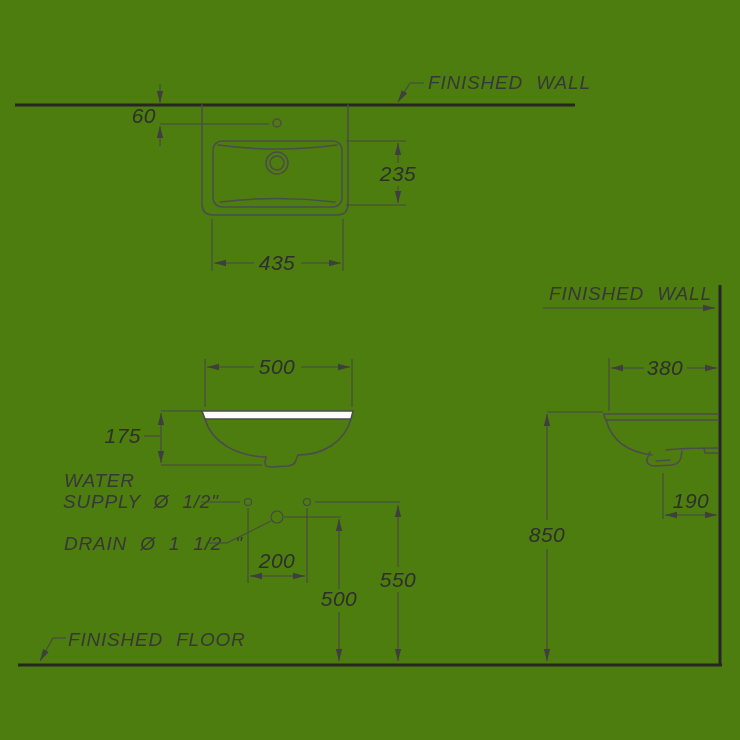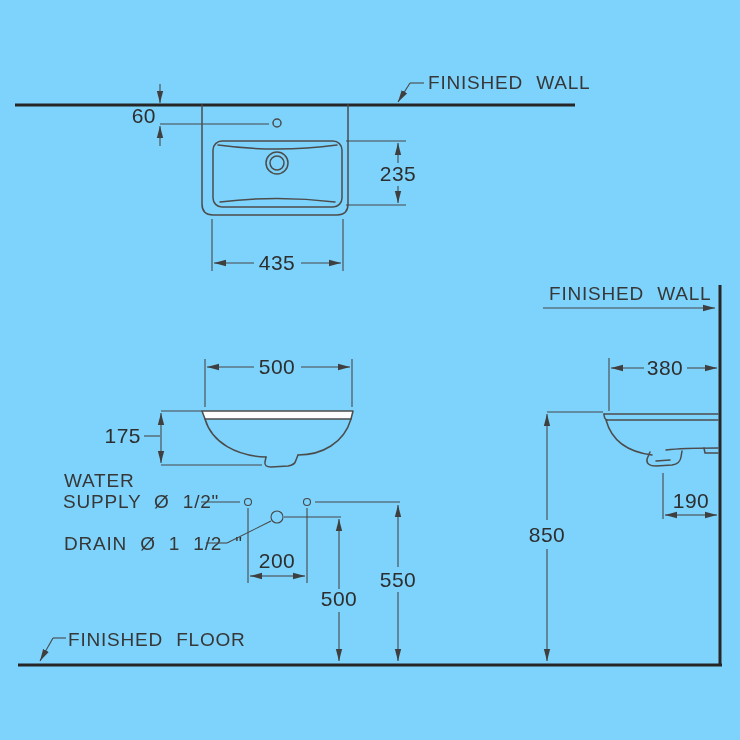--- a/index.html
+++ b/index.html
@@ -1,17 +1,17 @@
 <!DOCTYPE html>
 <html><head>
 <meta charset="utf-8">
 <style>
   html,body{margin:0;padding:0;background:#ffffff;}
-  .page{position:relative;width:740px;height:740px;background:#7dd3fc;overflow:hidden;
-        font-family:"Liberation Sans",sans-serif;}
+  .page{position:relative;width:740px;height:740px;background:#4d7c0f;overflow:hidden;
+        font-family:"Liberation Sans",sans-serif;font-style:italic;}
   svg{display:block;}
   .thick{stroke:#262626;stroke-width:3;fill:none;stroke-linecap:butt;}
   .outline{stroke:#4c4c4c;stroke-width:1.5;fill:none;stroke-linejoin:round;stroke-linecap:round;}
   .outline-fill{stroke:#4c4c4c;stroke-width:1.5;fill:#fdfdfd;stroke-linejoin:round;}
   .thin{stroke:#474747;stroke-width:1.1;fill:none;stroke-linecap:butt;}
   .lbl{font-family:"Liberation Sans",sans-serif;font-size:19px;fill:#373737;
        letter-spacing:0.8px;word-spacing:7px;}
   .num{font-family:"Liberation Sans",sans-serif;font-size:21px;fill:#2e2e2e;letter-spacing:0.5px;}
   .mid{text-anchor:middle;}
   .end{text-anchor:end;}

